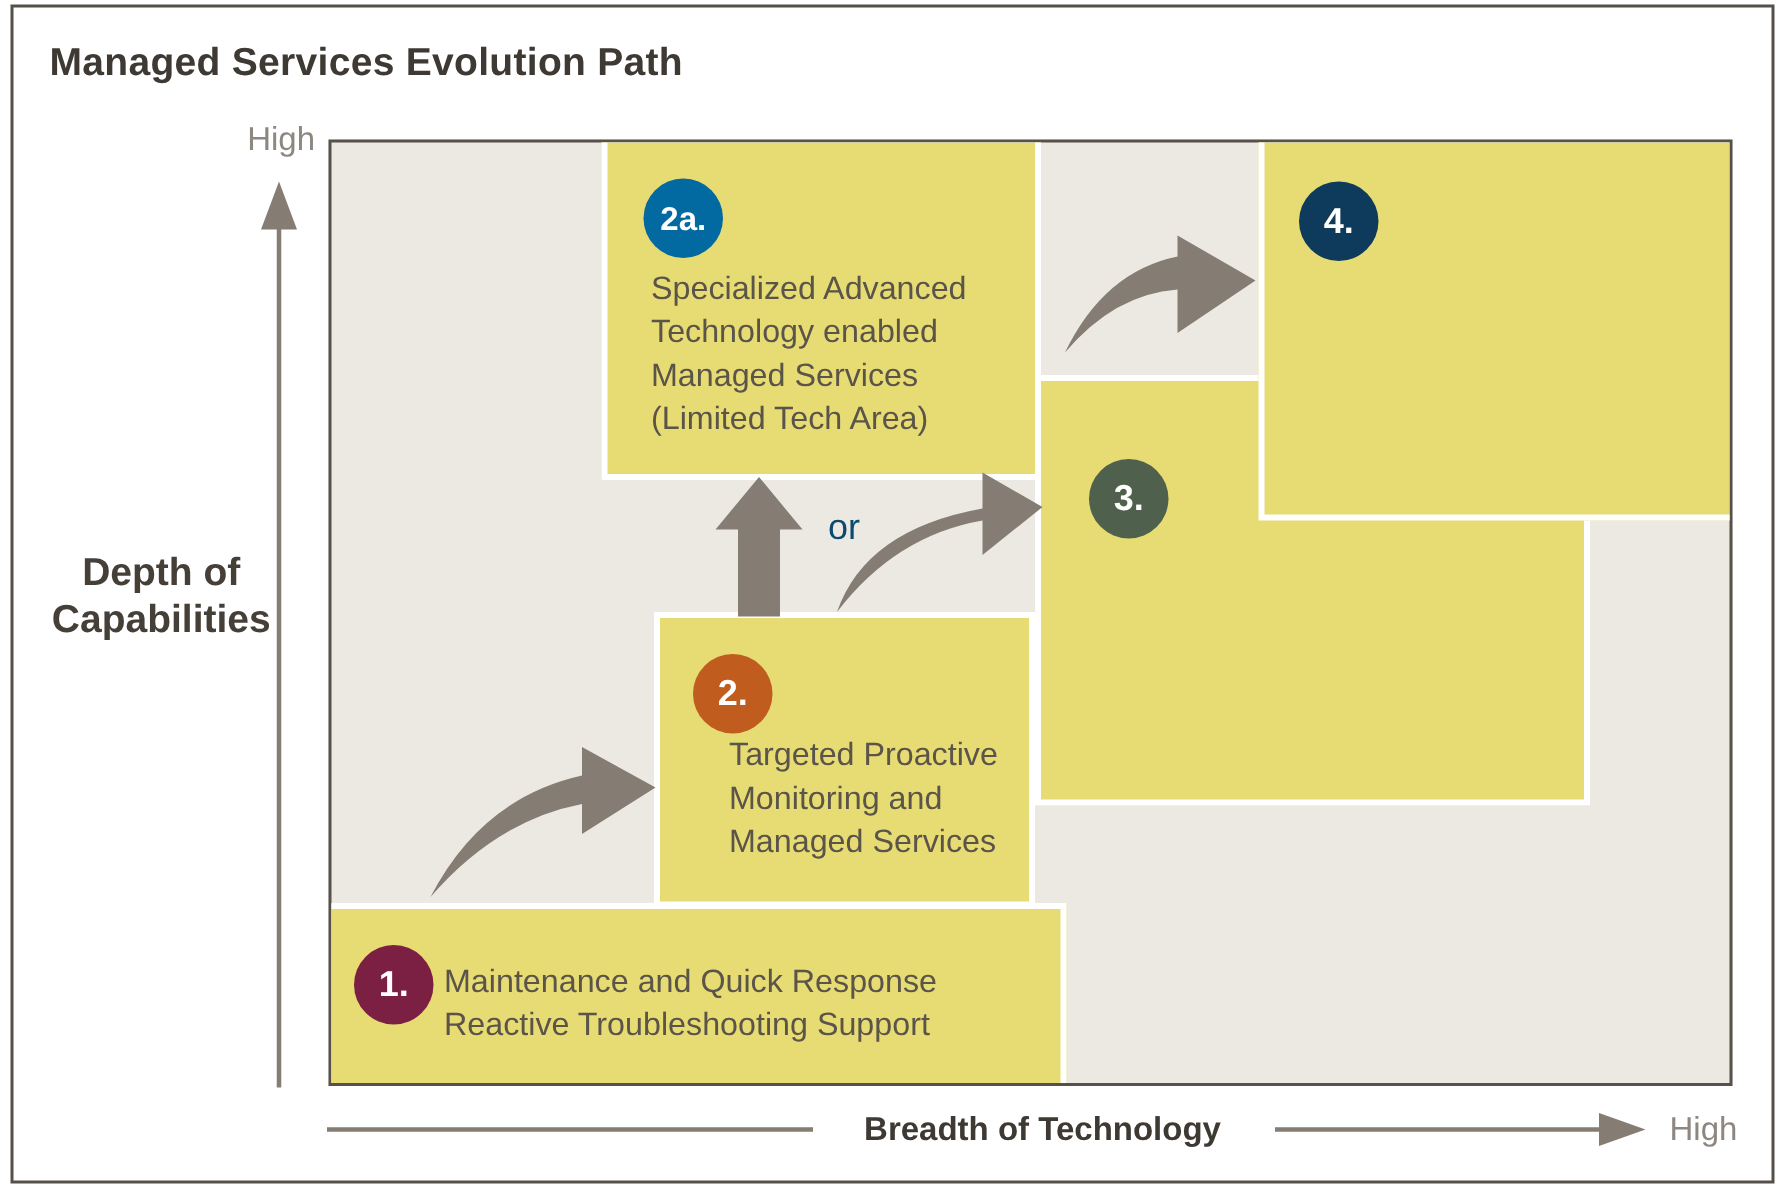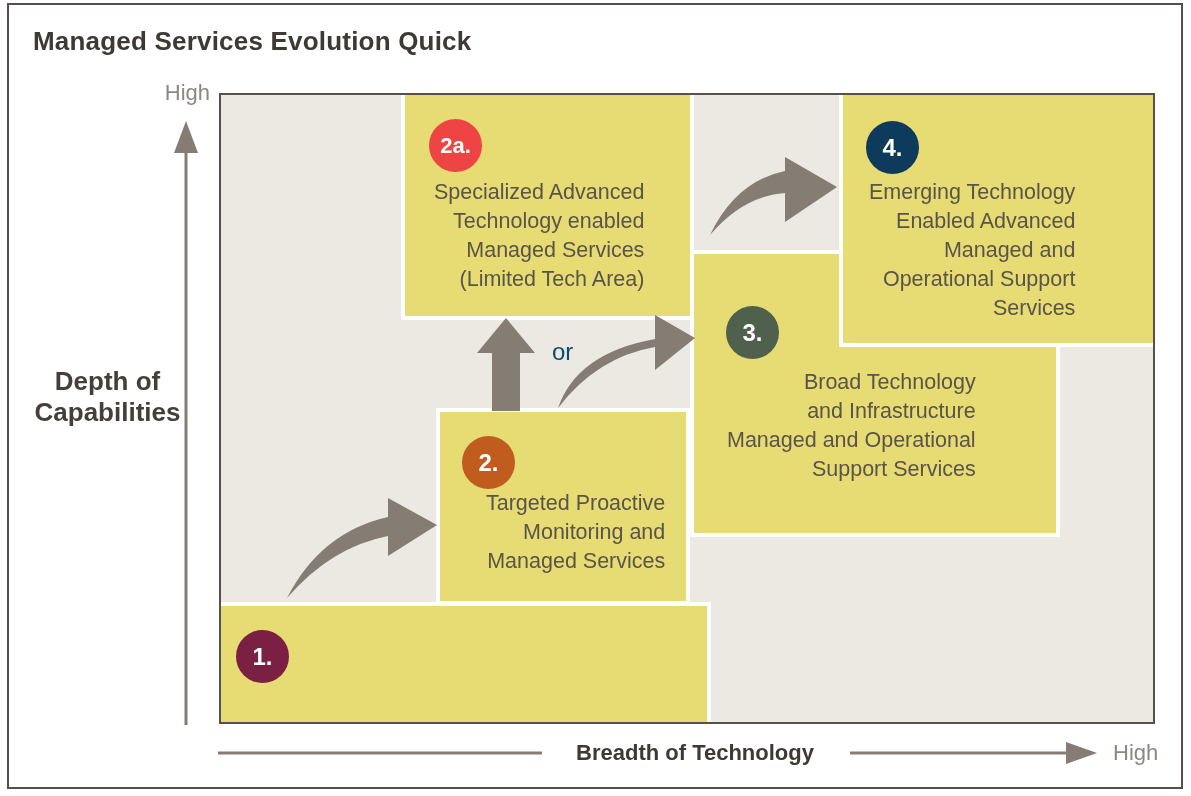--- a/index.html
+++ b/index.html
@@ -21,42 +21,41 @@
   }
   .ybox{position:absolute;border:4px solid #ffffff;box-sizing:content-box;}
   .badge{
     position:absolute;width:53px;height:53px;border-radius:50%;
     display:flex;align-items:center;justify-content:center;
     color:#ffffff;font-weight:bold;font-size:24px;
   }
   .boxtext{
     position:absolute;white-space:pre-line;font-size:21.5px;line-height:29px;
     color:#5a5449;
-    text-align:right;
   }
   .axis-label{position:absolute;color:#8d8780;font-size:22px;}
   .ylab{
     position:absolute;left:30px;top:366px;width:155px;text-align:center;
     font-weight:bold;font-size:26px;line-height:31px;color:#453f38;white-space:pre-line;
   }
   .xlab{
     position:absolute;left:545px;top:740px;width:300px;text-align:center;
     font-weight:bold;font-size:22px;color:#3e3933;
   }
   .or-label{
     position:absolute;left:552px;top:338px;font-size:24px;color:#0c4a6e;
   }
   svg{position:absolute;left:0;top:0;}
 </style>
 </head>
 <body>
 
 <div class="frame"></div>
 
-<div class="title">Managed Services Evolution Quick</div>
+<div class="title">Managed Services Evolution Path</div>
 
 <svg width="1191" height="796" viewBox="0 0 1191 796">
   <line x1="186" y1="725" x2="186" y2="140" stroke-width="3" stroke="#857c74" style="stroke: rgb(133, 124, 116);"></line>
   <path d="M186,121 L174,153 L198,153 Z" fill="#857c74" style="fill: rgb(133, 124, 116);"></path>
   <line x1="218" y1="753" x2="542" y2="753" stroke-width="3" stroke="#857c74" style="stroke: rgb(133, 124, 116);"></line>
   <line x1="850" y1="753" x2="1078" y2="753" stroke-width="3" stroke="#857c74" style="stroke: rgb(133, 124, 116);"></line>
   <path d="M1097,753 L1066,742 L1066,764 Z" fill="#857c74" style="fill: rgb(133, 124, 116);"></path>
 </svg>
 
 <div class="axis-label" style="left:152px;top:80px;width:58px;text-align:right;">High</div>
@@ -79,36 +78,29 @@
 
   <svg width="932" height="627" viewBox="0 0 932 627">
     <path d="M66,503 Q100,437 167,422 L167,403 L216,430 L167,461 L167,441 Q110,452 66,503 Z" fill="#857c74" style="fill: rgb(133, 124, 116);"></path>
     <path d="M271,316 L271,258 L256,258 L285,223 L314,258 L299,258 L299,316 Z" fill="#857c74" style="fill: rgb(133, 124, 116);"></path>
     <path d="M337,313 Q356,258 434,244 L434,220 L474,243 L434,275 L434,252 Q376,262 337,313 Z" fill="#857c74" style="fill: rgb(133, 124, 116);"></path>
     <path d="M489,140 Q515,86 564,76 L564,62 L616,92 L564,127 L564,98 Q522,101 489,140 Z" fill="#857c74" style="fill: rgb(133, 124, 116);"></path>
   </svg>
 
   <div class="badge" style="left: 15px; top: 535px; background-color: rgb(123, 32, 67);">1.</div>
   <div class="badge" style="left: 241px; top: 341px; background-color: rgb(192, 92, 30);">2.</div>
-  <div class="badge" style="left: 208px; top: 24px; font-size: 22px; background-color: #ef4444;">2a.</div>
+  <div class="badge" style="left: 208px; top: 24px; font-size: 22px; background-color: #0369a1;">2a.</div>
   <div class="badge" style="left: 505px; top: 211px; background-color: rgb(79, 97, 77);">3.</div>
   <div class="badge" style="left: 645px; top: 26px; background-color: rgb(14, 58, 92);">4.</div>
 
+  <div class="boxtext" style="left:75px;top:545px;">Maintenance and Quick Response
+Reactive Troubleshooting Support</div>
   <div class="boxtext" style="left:241px;top:394px;margin-left:24px;">Targeted Proactive
 Monitoring and
 Managed Services</div>
   <div class="boxtext" style="left:213px;top:83px;">Specialized Advanced
 Technology enabled
 Managed Services
 (Limited Tech Area)</div>
-  <div class="boxtext" style="left:506px;top:273px;">Broad Technology
-and Infrastructure
-Managed and Operational
-Support Services</div>
-  <div class="boxtext" style="left:648px;top:83px;">Emerging Technology
-Enabled Advanced
-Managed and
-Operational Support
-Services</div>
 
 </div>
 
 <div class="or-label">or</div>
 
 </body></html>

